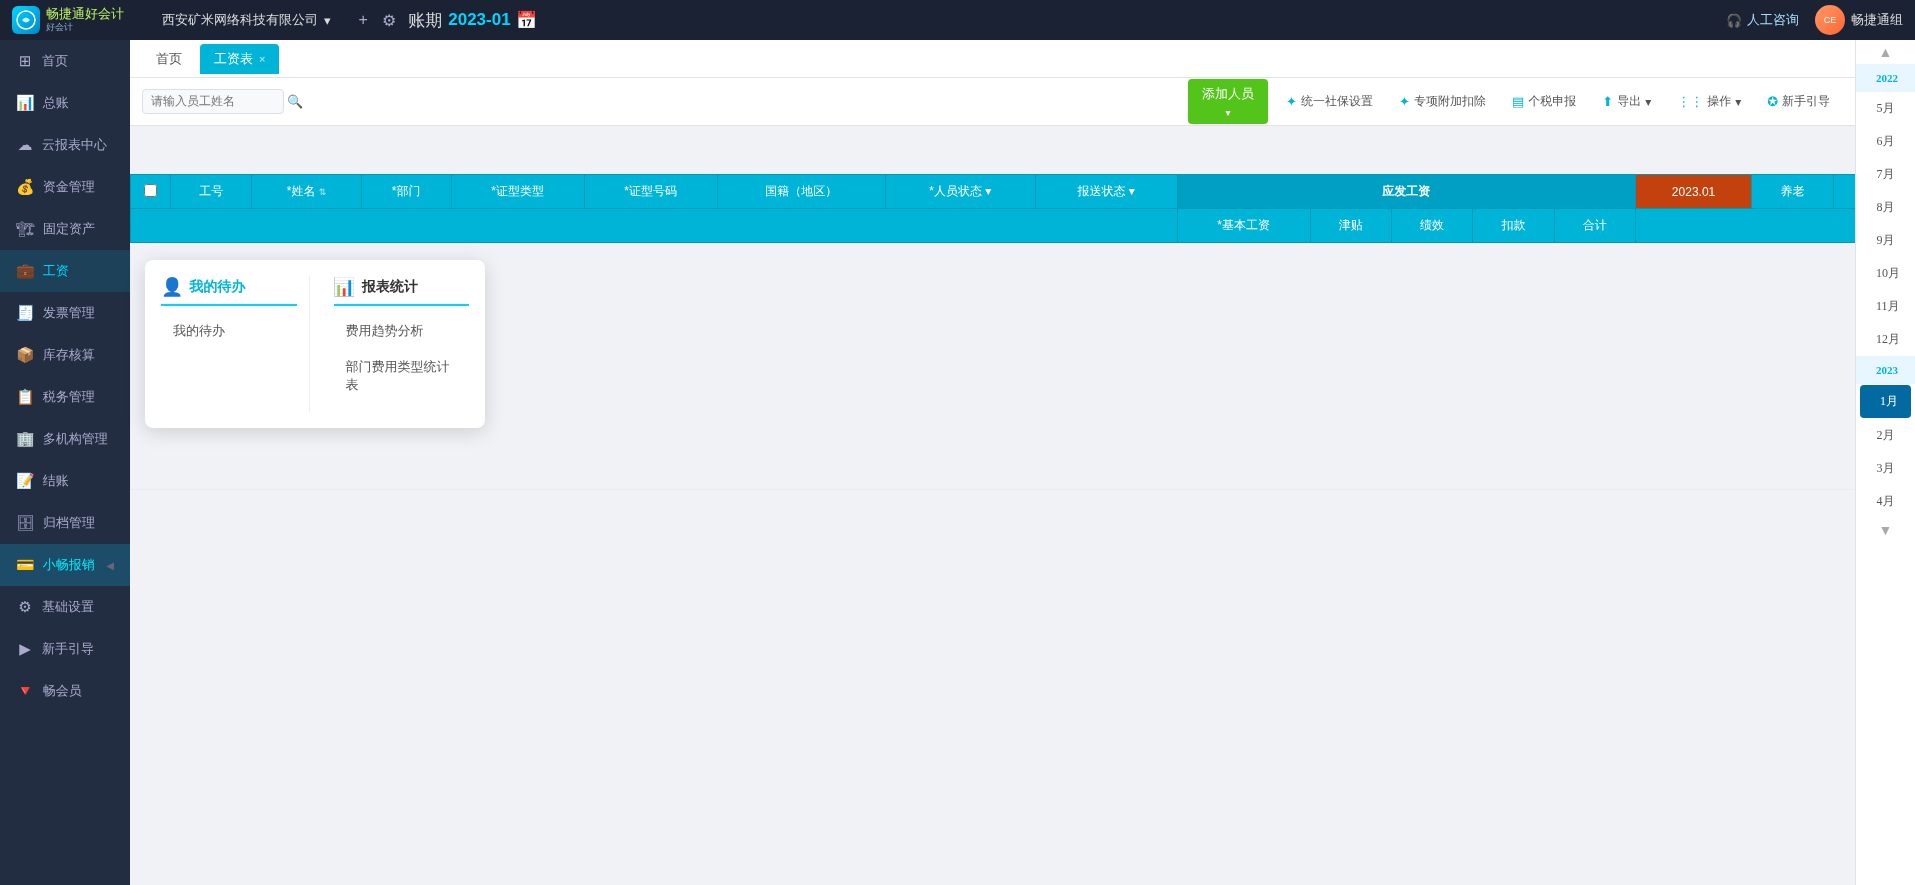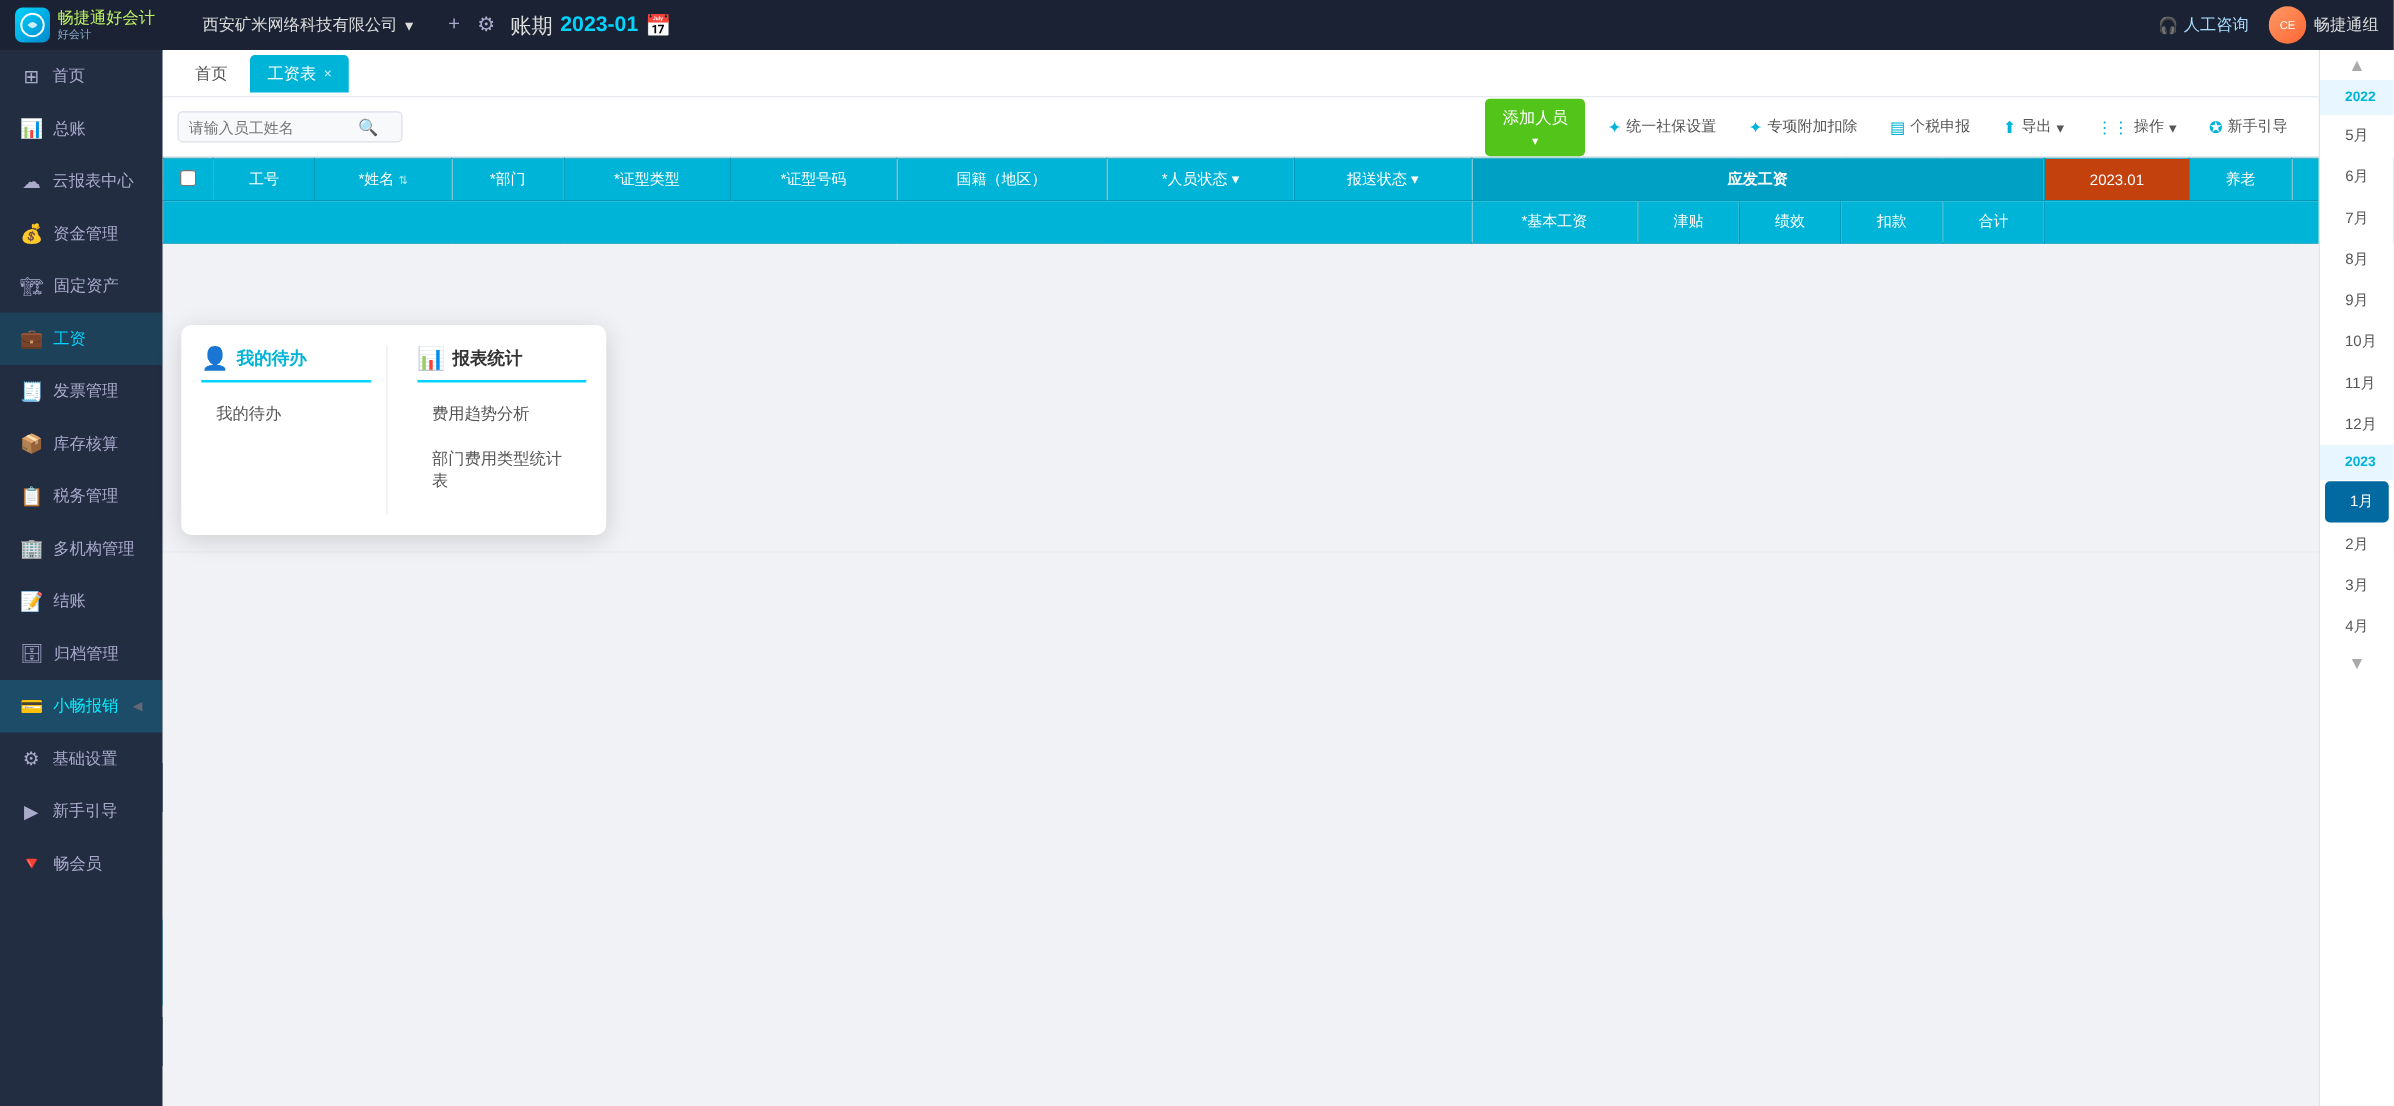--- a/index.html
+++ b/index.html
@@ -59,22 +59,22 @@
     .tab-item.active { background: #00b4d8; color: #fff; }
     .tab-close { font-size: 11px; color: rgba(255,255,255,0.8); cursor: pointer; }
 
     
     .toolbar {
       display: flex; align-items: center; height: 48px;
       background: #fff; border-bottom: 1px solid #e0e4ea;
       padding: 0 12px; gap: 8px;
     }
     .search-box {
-      display: flex; align-items: center; border: 1px solid #dde; border-radius: 4px;
-      padding: 4px 8px; gap: 6px; background: #f8f9fa; width: 180px;
+      display: flex; align-items: flex-start; border: 1px solid #dde; border-radius: 4px;
+      padding: 4px 8px; gap: 6px; background: #f8f9fa; width: 142px;
     }
     .search-box input { border: none; background: transparent; outline: none; font-size: 12px; color: #555; width: 130px; }
     .search-icon { color: #aaa; font-size: 13px; }
     .toolbar-right { margin-left: auto; display: flex; align-items: center; gap: 10px; }
     .btn-green {
       background: #52c41a; color: #fff; border: none; border-radius: 4px;
       padding: 6px 14px; cursor: pointer; font-size: 13px;
       display: flex; align-items: center; gap: 4px; flex-direction: column;
     }
     .btn-dropdown-arrow { font-size: 10px; }
@@ -83,21 +83,21 @@
       border: none; background: transparent; cursor: pointer;
       font-size: 12px; color: #555; border-radius: 4px;
     }
     .toolbar-btn-icon { font-size: 13px; color: #00b4d8; }
 
     
     .table-container {
       flex: 1; overflow: auto; position: relative;
     }
     .salary-table {
-      width: 100%; border-collapse: collapse; min-width: 1400px;
+      width: 100%; border-collapse: collapse; min-width: 1400px; margin-top: 48px;
     }
     .salary-table thead { position: sticky; top: 0; z-index: 10; }
     .salary-table th {
       background: #00b4d8; color: #fff; font-size: 12px; font-weight: normal;
       padding: 8px 10px; text-align: center; border: 1px solid #009ab8; white-space: nowrap;
     }
     .salary-table th.group-header { background: #00a0c4; font-weight: bold; }
     .salary-table td {
       padding: 8px 10px; text-align: center; border: 1px solid #e8ecf0;
       font-size: 12px; color: #333;
@@ -116,21 +116,21 @@
     .empty-text { font-size: 13px; color: #999; }
 
     
     .date-panel {
       position: fixed; right: 0; top: 40px; bottom: 0; width: 60px;
       background: #fff; border-left: 1px solid #e0e4ea;
       display: flex; flex-direction: column; z-index: 80; overflow-y: auto;
     }
     .date-item {
       padding: 8px 20px; font-size: 12px; color: #555; text-align: center;
-      cursor: pointer; white-space: nowrap;
+      cursor: pointer; white-space: nowrap; font-family: Liberation Serif, serif;
     }
     .date-item.active { background: #0369a1; color: #fff; border-radius: 4px; margin: 1px 4px; }
     .date-item.year-label { background: #e8f7ff; color: #00b4d8; font-weight: bold; font-size: 11px; }
     .date-nav { display: flex; align-items: center; justify-content: center; padding: 4px; color: #aaa; cursor: pointer; font-size: 14px; }
     .dropdown-popup {
       position: fixed; left: 145px; top: 260px;
       background: #fff; border-radius: 8px; box-shadow: 0 4px 20px rgba(0,0,0,0.15);
       padding: 16px; width: 340px; z-index: 300;
     }
     .popup-section { margin-bottom: 12px; }

